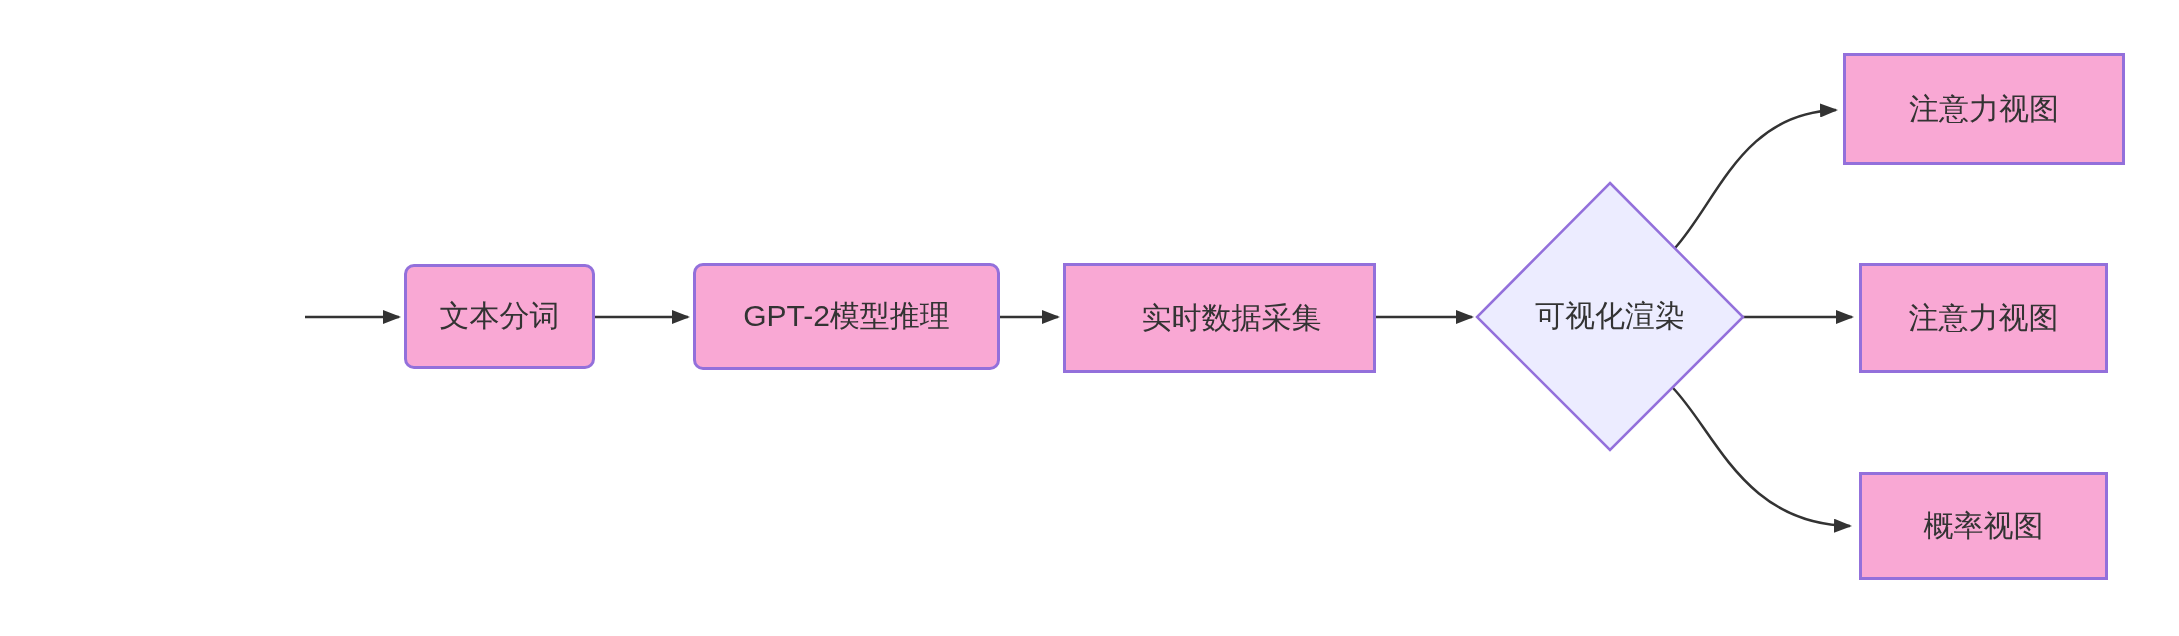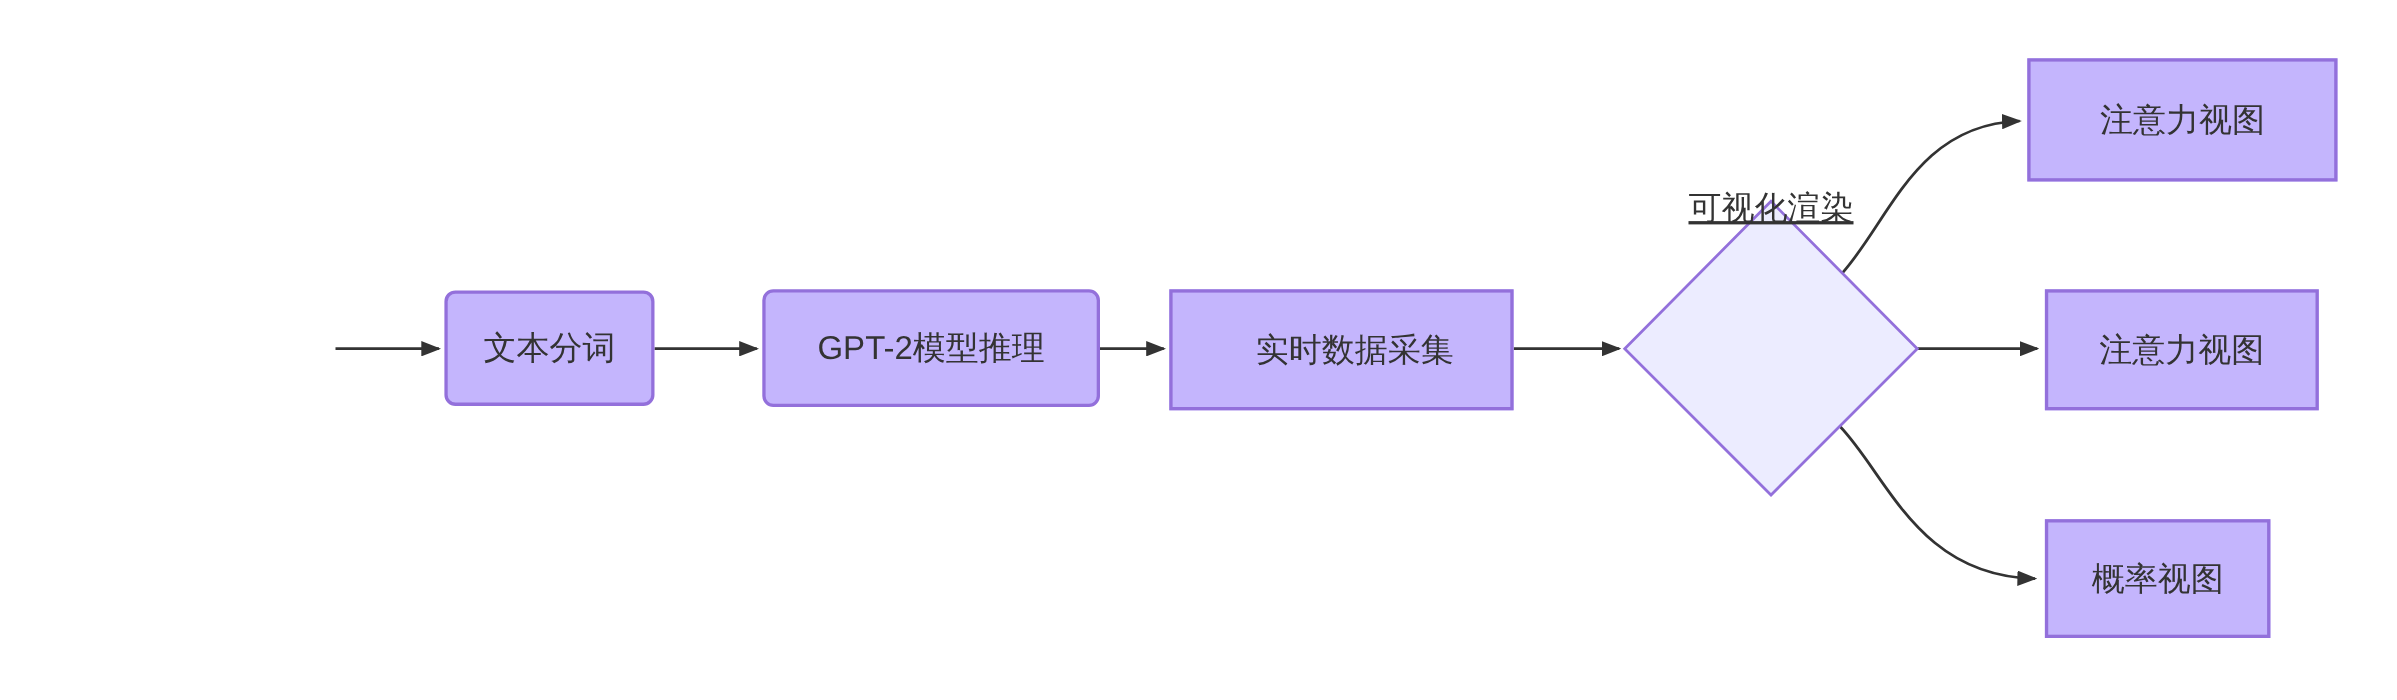--- a/index.html
+++ b/index.html
@@ -28,54 +28,54 @@
     stroke-width: 2.5px;
   }
   .diamond-shape {
     fill: #ECECFF;
     stroke: #9370DB;
     stroke-width: 2.5px;
   }
   .node {
     position: absolute;
     box-sizing: border-box;
-    background: #c4b5fd;
+    background: #f9a8d4;
     border: 3px solid #9370DB;
     color: #333333;
     font-size: 30px;
     display: flex;
     align-items: center;
     justify-content: center;
     text-align: center;
     white-space: nowrap;
   }
   .node.rounded {
     border-radius: 10px;
   }
   .diamond-label {
     position: absolute;
     left: 1477px;
-    top: 169px;
+    top: 183px;
     width: 266px;
     height: 267px;
     display: flex;
+    align-items: center;
     justify-content: center;
     color: #333333;
     font-size: 30px;
     white-space: nowrap;
-    text-decoration: underline;
   }
   
   .pos-user-input      { left: 57px;   top: 263px; width: 248px; height: 107px; }
   .pos-tokenize        { left: 404px;  top: 264px; width: 191px; height: 105px; }
   .pos-gpt2            { left: 693px;  top: 263px; width: 307px; height: 107px; }
   .pos-data-collect    { left: 1063px; top: 263px; width: 313px; height: 110px; padding-left: 24px; }
   .pos-attention-view  { left: 1843px; top: 53px;  width: 282px; height: 112px; }
   .pos-activation-view { left: 1859px; top: 263px; width: 249px; height: 110px; }
-  .pos-probability-view{ left: 1859px; top: 472px; width: 205px; height: 108px; }
+  .pos-probability-view{ left: 1859px; top: 472px; width: 249px; height: 108px; }
 </style>
 </head>
 <body>
 
 <div class="canvas">
 
   <svg class="edges" viewBox="0 0 2179 636" xmlns="http://www.w3.org/2000/svg">
     <defs>
       <marker id="arrow" viewBox="0 0 18 14" markerWidth="18" markerHeight="14" refX="16" refY="7" orient="auto" markerUnits="userSpaceOnUse">
         <path d="M0,0 L18,7 L0,14 z" fill="#333333"></path>

